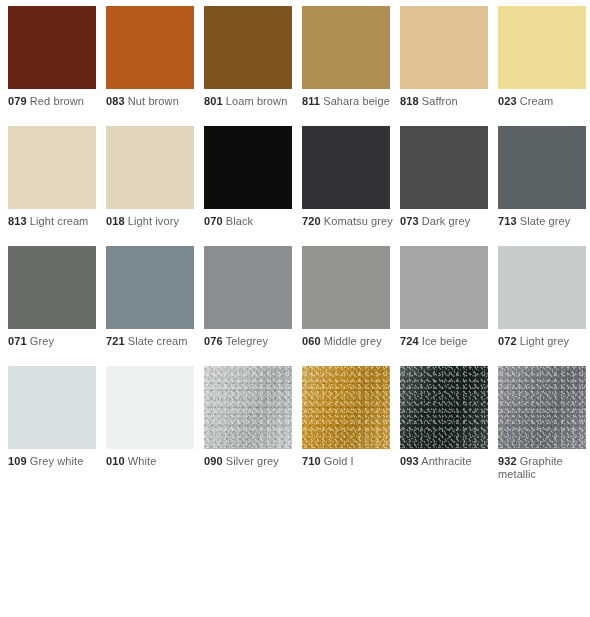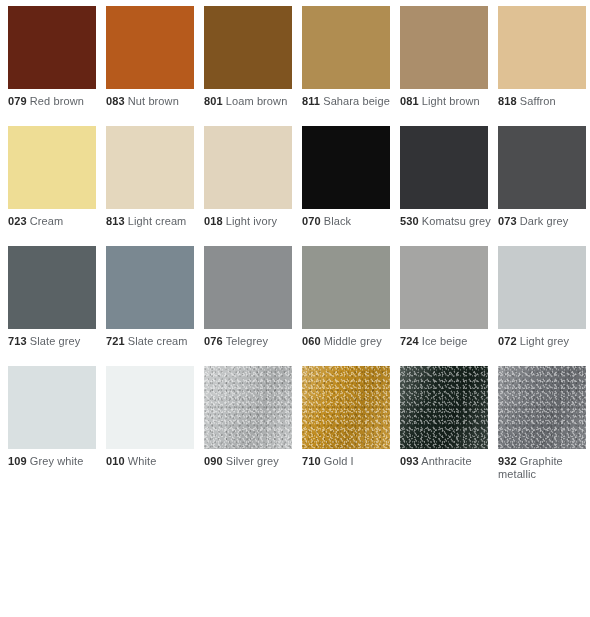--- a/index.html
+++ b/index.html
@@ -104,24 +104,20 @@
     </div>
     <div class="swatch-cell">
       <div class="swatch-chip" style="background-color: rgb(127, 84, 32);"></div>
       <div class="swatch-caption"><span class="swatch-code">801</span> <span class="swatch-name">Loam brown</span></div>
     </div>
     <div class="swatch-cell">
       <div class="swatch-chip" style="background-color: rgb(176, 141, 81);"></div>
       <div class="swatch-caption"><span class="swatch-code">811</span> <span class="swatch-name">Sahara beige</span></div>
     </div>
     <div class="swatch-cell">
-      <div class="swatch-chip" style="background-color: rgb(171, 142, 107);"></div>
-      <div class="swatch-caption"><span class="swatch-code">081</span> <span class="swatch-name">Light brown</span></div>
-    </div>
-    <div class="swatch-cell">
       <div class="swatch-chip" style="background-color: rgb(223, 193, 148);"></div>
       <div class="swatch-caption"><span class="swatch-code">818</span> <span class="swatch-name">Saffron</span></div>
     </div>
     <div class="swatch-cell">
       <div class="swatch-chip" style="background-color: rgb(238, 221, 149);"></div>
       <div class="swatch-caption"><span class="swatch-code">023</span> <span class="swatch-name">Cream</span></div>
     </div>
     <div class="swatch-cell">
       <div class="swatch-chip" style="background-color: rgb(228, 215, 189);"></div>
       <div class="swatch-caption"><span class="swatch-code">813</span> <span class="swatch-name">Light cream</span></div>
@@ -129,29 +125,33 @@
     <div class="swatch-cell">
       <div class="swatch-chip" style="background-color: rgb(225, 212, 189);"></div>
       <div class="swatch-caption"><span class="swatch-code">018</span> <span class="swatch-name">Light ivory</span></div>
     </div>
     <div class="swatch-cell">
       <div class="swatch-chip" style="background-color: rgb(13, 13, 13);"></div>
       <div class="swatch-caption"><span class="swatch-code">070</span> <span class="swatch-name">Black</span></div>
     </div>
     <div class="swatch-cell">
       <div class="swatch-chip" style="background-color: rgb(50, 51, 54);"></div>
-      <div class="swatch-caption"><span class="swatch-code">530</span> <span class="swatch-name">Komatsu grey</span></div>
+      <div class="swatch-caption"><span class="swatch-code">720</span> <span class="swatch-name">Komatsu grey</span></div>
     </div>
     <div class="swatch-cell">
       <div class="swatch-chip" style="background-color: rgb(76, 77, 79);"></div>
       <div class="swatch-caption"><span class="swatch-code">073</span> <span class="swatch-name">Dark grey</span></div>
     </div>
     <div class="swatch-cell">
       <div class="swatch-chip" style="background-color: rgb(90, 98, 101);"></div>
       <div class="swatch-caption"><span class="swatch-code">713</span> <span class="swatch-name">Slate grey</span></div>
+    </div>
+    <div class="swatch-cell">
+      <div class="swatch-chip" style="background-color: rgb(103, 108, 103);"></div>
+      <div class="swatch-caption"><span class="swatch-code">071</span> <span class="swatch-name">Grey</span></div>
     </div>
     <div class="swatch-cell">
       <div class="swatch-chip" style="background-color: rgb(122, 136, 145);"></div>
       <div class="swatch-caption"><span class="swatch-code">721</span> <span class="swatch-name">Slate cream</span></div>
     </div>
     <div class="swatch-cell">
       <div class="swatch-chip" style="background-color: rgb(139, 142, 144);"></div>
       <div class="swatch-caption"><span class="swatch-code">076</span> <span class="swatch-name">Telegrey</span></div>
     </div>
     <div class="swatch-cell">

